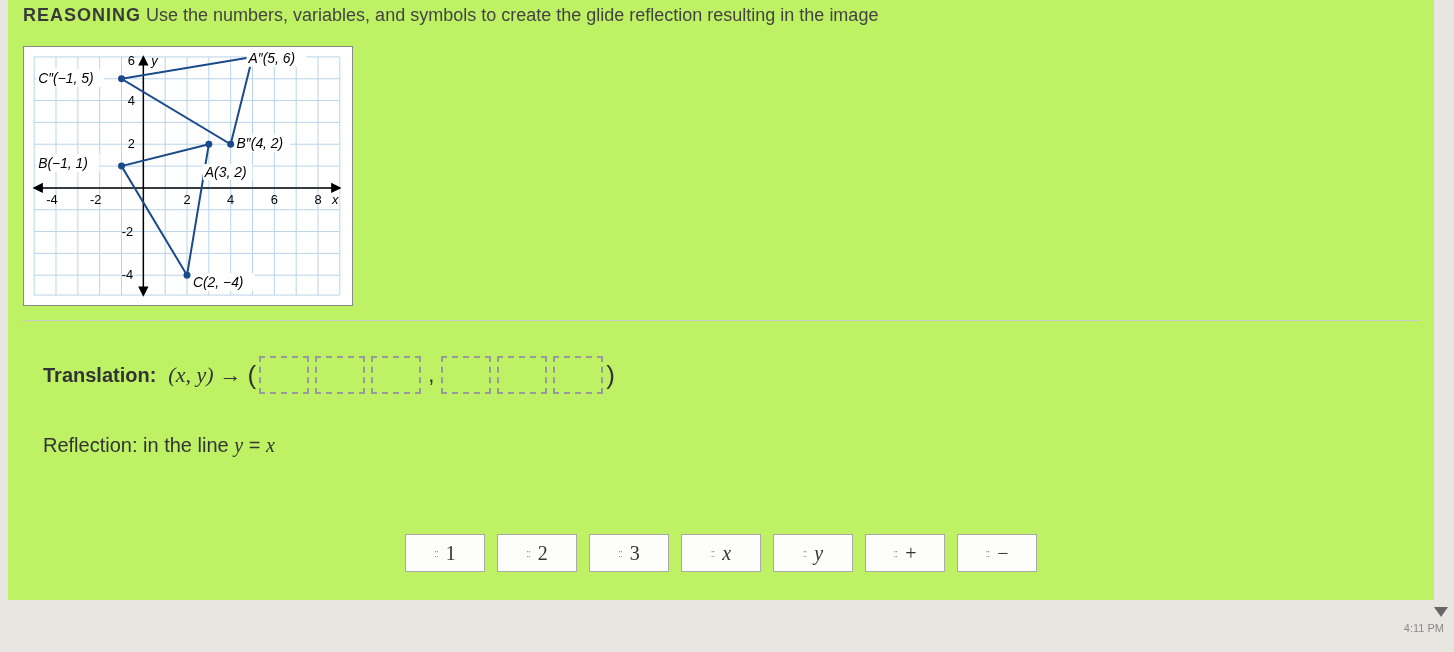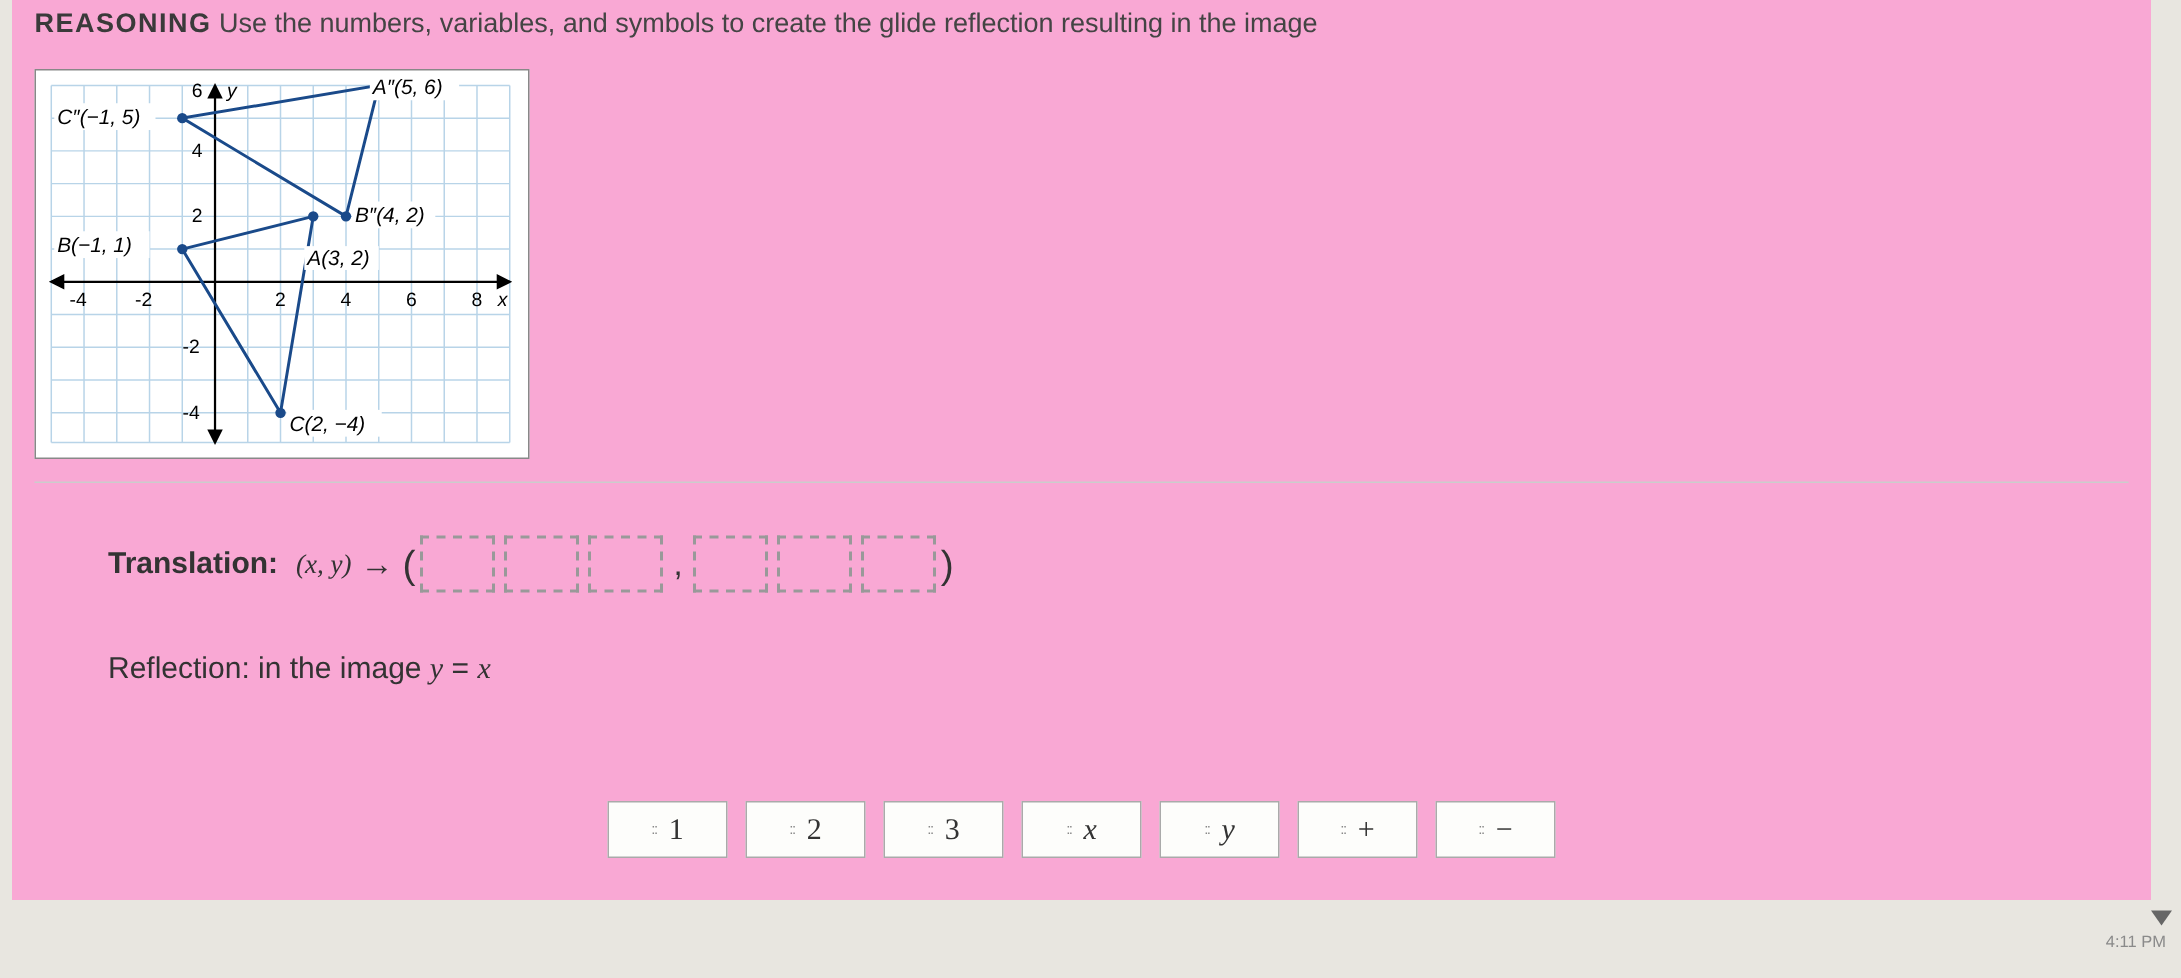--- a/index.html
+++ b/index.html
@@ -9,21 +9,21 @@
     }
     body {
       font-family: Arial, sans-serif;
       background: #e8e6e0;
       width: 1454px;
       height: 652px;
       position: relative;
       overflow: hidden;
     }
     .content-area {
-      background: #f9a8d4;
+      background: #bef264;
       margin: 0 20px 0 8px;
       padding: 0;
       min-height: 600px;
       position: relative;
     }
     .problem-header {
       padding: 5px 15px 15px 15px;
       color: #3a3a3a;
     }
     .reasoning-label {
@@ -37,21 +37,21 @@
     }
     .graph-container {
       margin-left: 15px;
       margin-top: 5px;
     }
     .graph-svg {
       background: #fff;
       border: 1px solid #888;
     }
     .answer-section {
-      margin: 35px 15px 0 64px;
+      margin: 35px 15px 0 35px;
     }
     .translation-row {
       display: flex;
       align-items: center;
       font-size: 20px;
       color: #333;
       margin-bottom: 40px;
     }
     .translation-label {
       font-weight: bold;
@@ -269,36 +269,36 @@
         <text x="170" y="242" fill="#000">C(2, −4)</text>
       </g>
     </svg>
   </div>
 
   <div class="divider" style="margin-top:10px;"></div>
 
   <div class="answer-section">
     <div class="translation-row">
       <span class="translation-label">Translation:</span>
-      <span class="italic" style="font-size:18px;margin-left:4px;">(x, y)</span>
+      <span class="italic" style="font-size:22px;margin-left:4px;">(x, y)</span>
       <span style="margin:0 6px;font-size:22px;">→</span>
       <span style="font-size:26px;">(</span>
       <span class="drop-slot"></span>
       <span class="drop-slot"></span>
       <span class="drop-slot"></span>
       <span style="font-size:22px;margin:0 4px;">,</span>
       <span class="drop-slot"></span>
       <span class="drop-slot"></span>
       <span class="drop-slot"></span>
       <span style="font-size:26px;">)</span>
     </div>
 
     <div class="reflection-row">
       <span class="reflection-label">Reflection:</span>
-      <span> in the image </span>
+      <span> in the line </span>
       <span class="italic">y</span><span> = </span><span class="italic">x</span>
     </div>
   </div>
 
   <div class="tile-bar">
     <div class="tile">
         <span class="tile-handle">::</span>
         <span class="tile-text">1</span>
       </div>
     <div class="tile">

